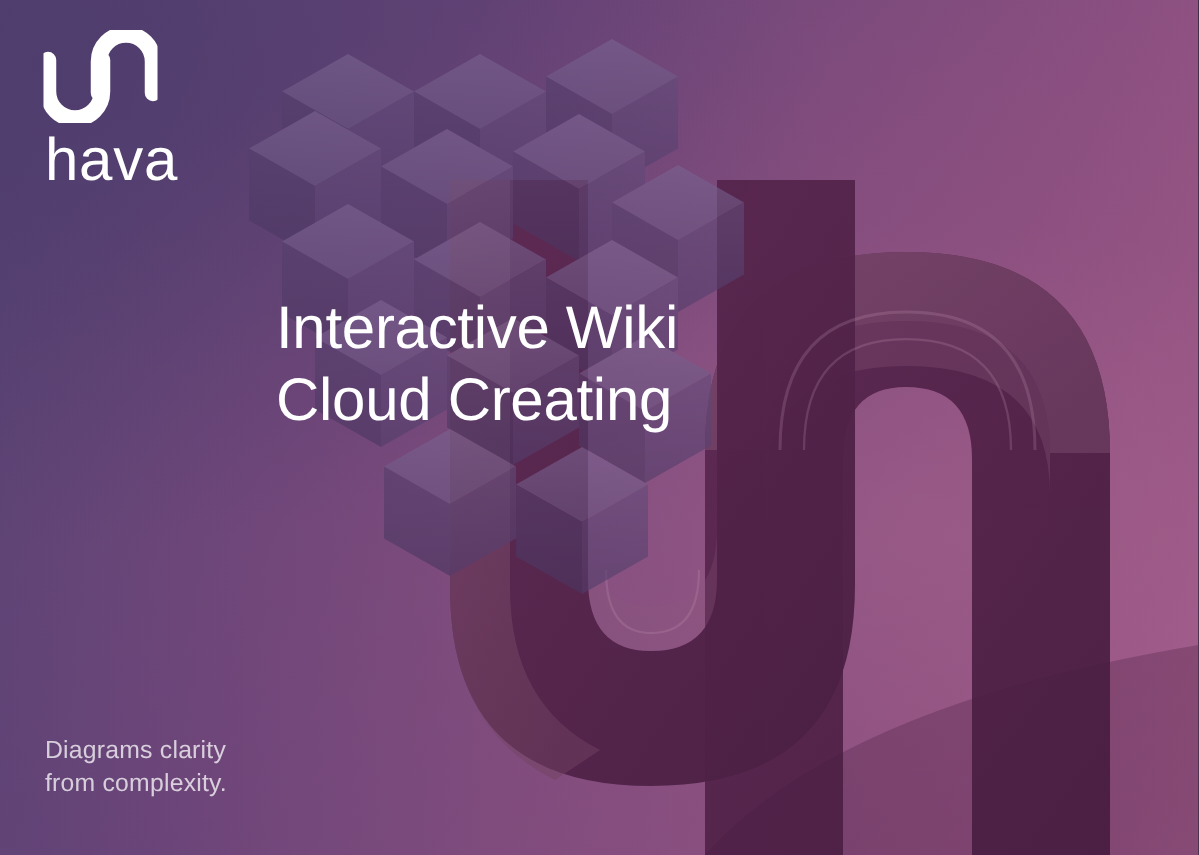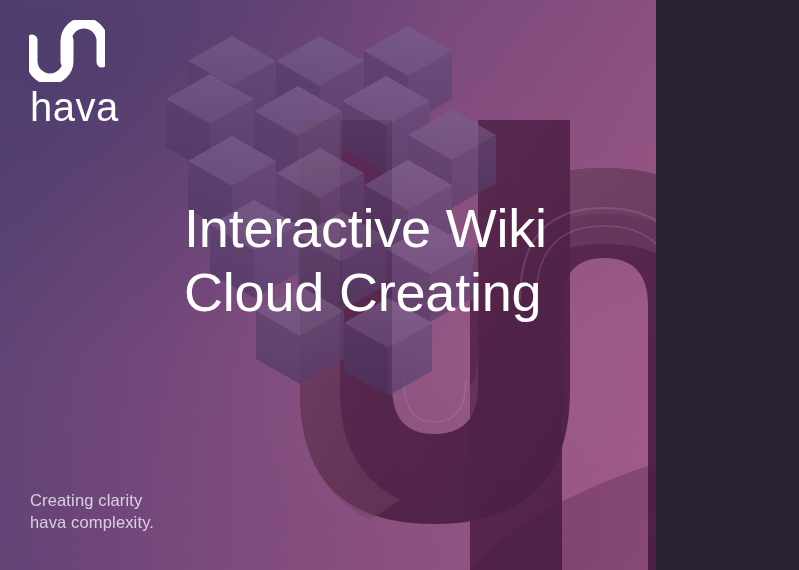--- a/index.html
+++ b/index.html
@@ -3,21 +3,21 @@
 <meta charset="utf-8">
 <title>hava banner</title>
 <style>
   html, body {
     margin: 0;
     padding: 0;
     background: #2b2233;
   }
   .stage {
     position: relative;
-    width: 656px;
+    width: 799px;
     height: 570px;
     overflow: hidden;
     font-family: "Liberation Sans", sans-serif;
     -webkit-font-smoothing: antialiased;
   }
 
   
   .bg-base {
     position: absolute;
     inset: 0;
@@ -74,21 +74,21 @@
     color: #ffffff;
   }
 
   
   .headline {
     position: absolute;
     left: 184px;
     top: 196px;
     width: 520px;
     margin: 0;
-    font-size: 54px;
+    font-size: 40px;
     line-height: 1.19;
     font-weight: 400;
     letter-spacing: -0.2px;
     color: #ffffff;
   }
   .headline .ln { display: block; white-space: nowrap; }
 
   
   .tagline {
     position: absolute;
@@ -275,17 +275,17 @@
     </svg>
     <span class="logo-word">hava</span>
   </div>
 
   <h1 class="headline">
     <span class="ln">Interactive Wiki</span>
     <span class="ln">Cloud Creating</span>
   </h1>
 
   <p class="tagline">
-    <span class="ln">Creating clarity</span>
-    <span class="ln">hava complexity.</span>
+    <span class="ln">Diagrams clarity</span>
+    <span class="ln">from complexity.</span>
   </p>
 
 </div>
 
 </body></html>

